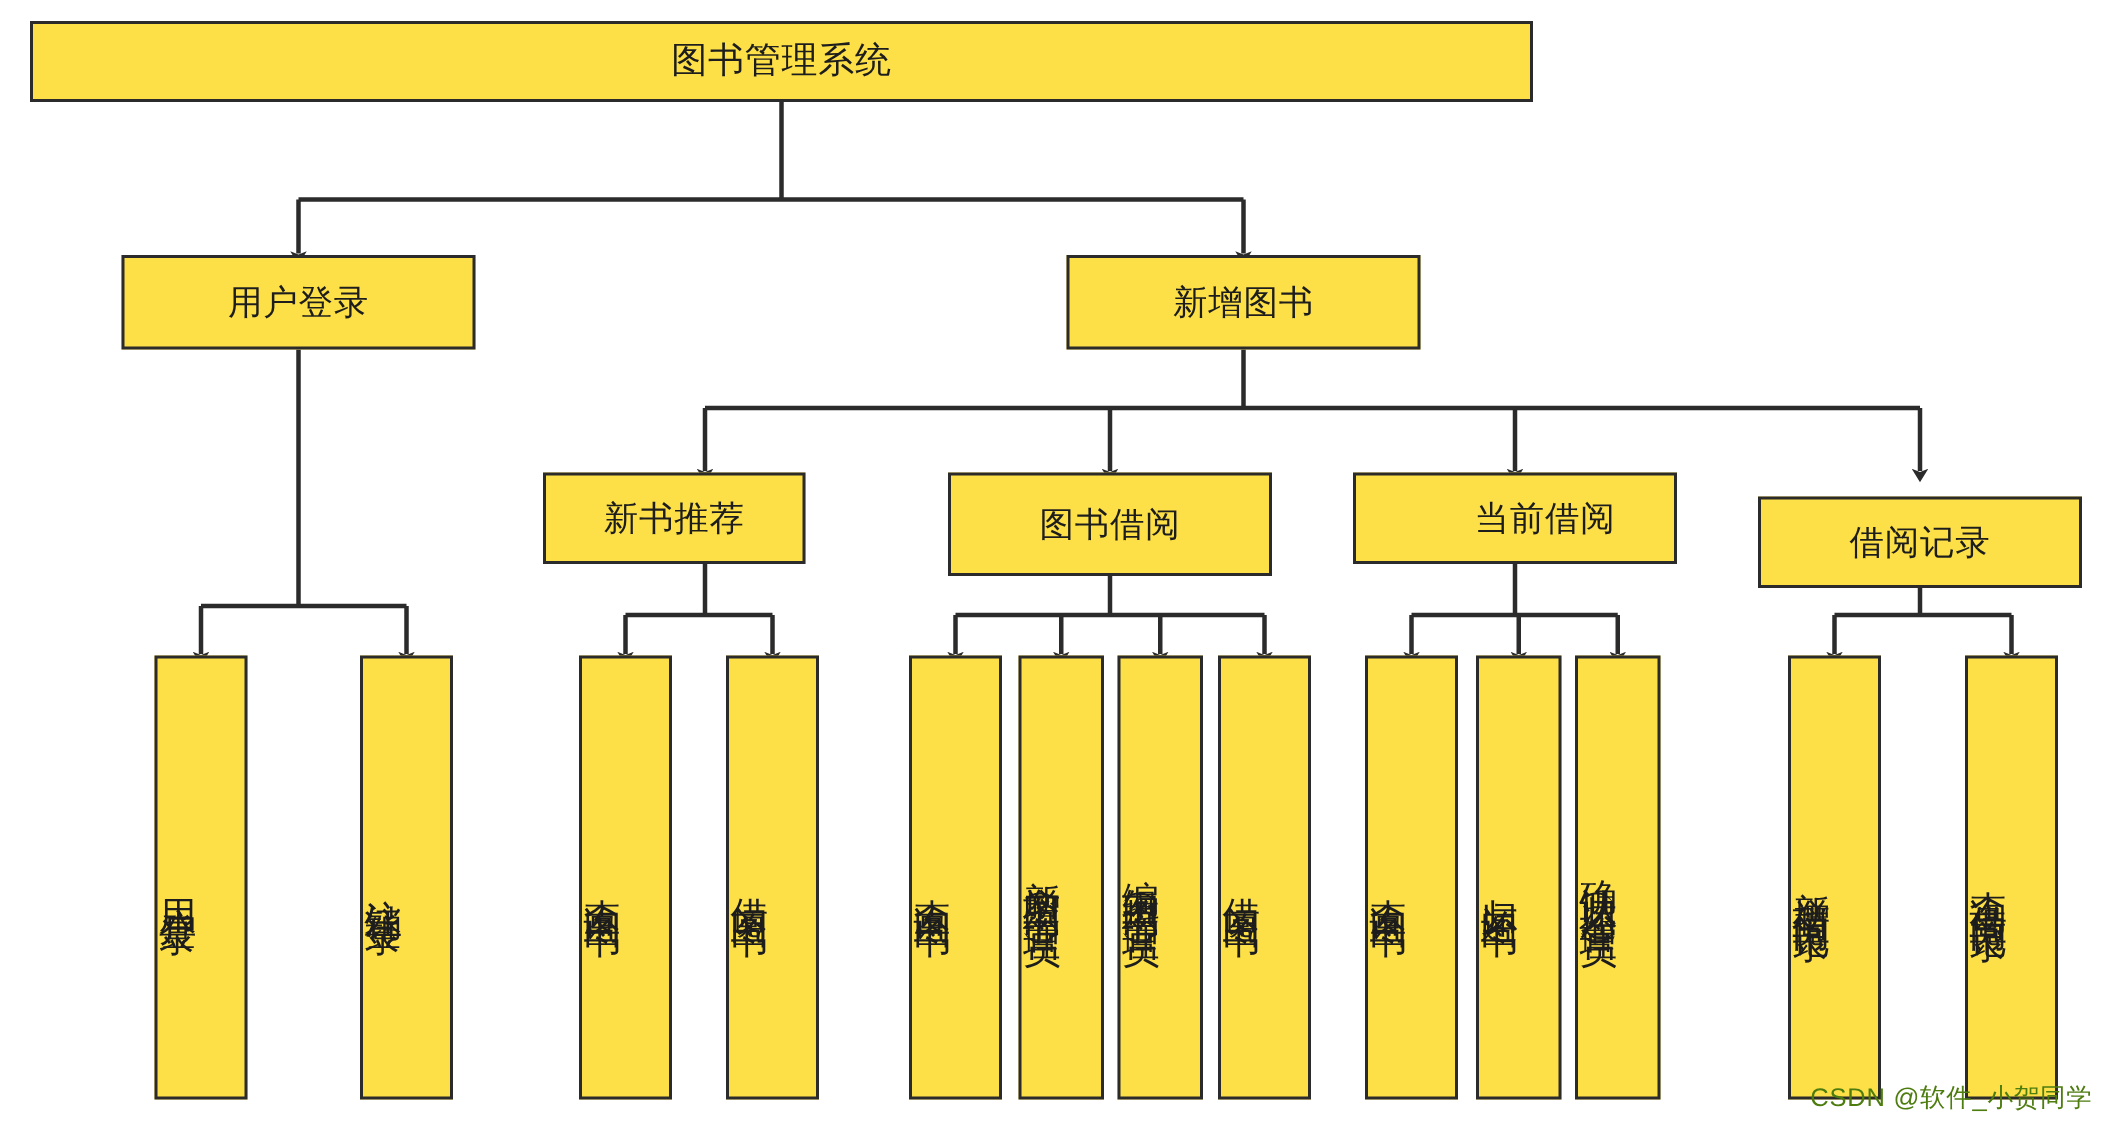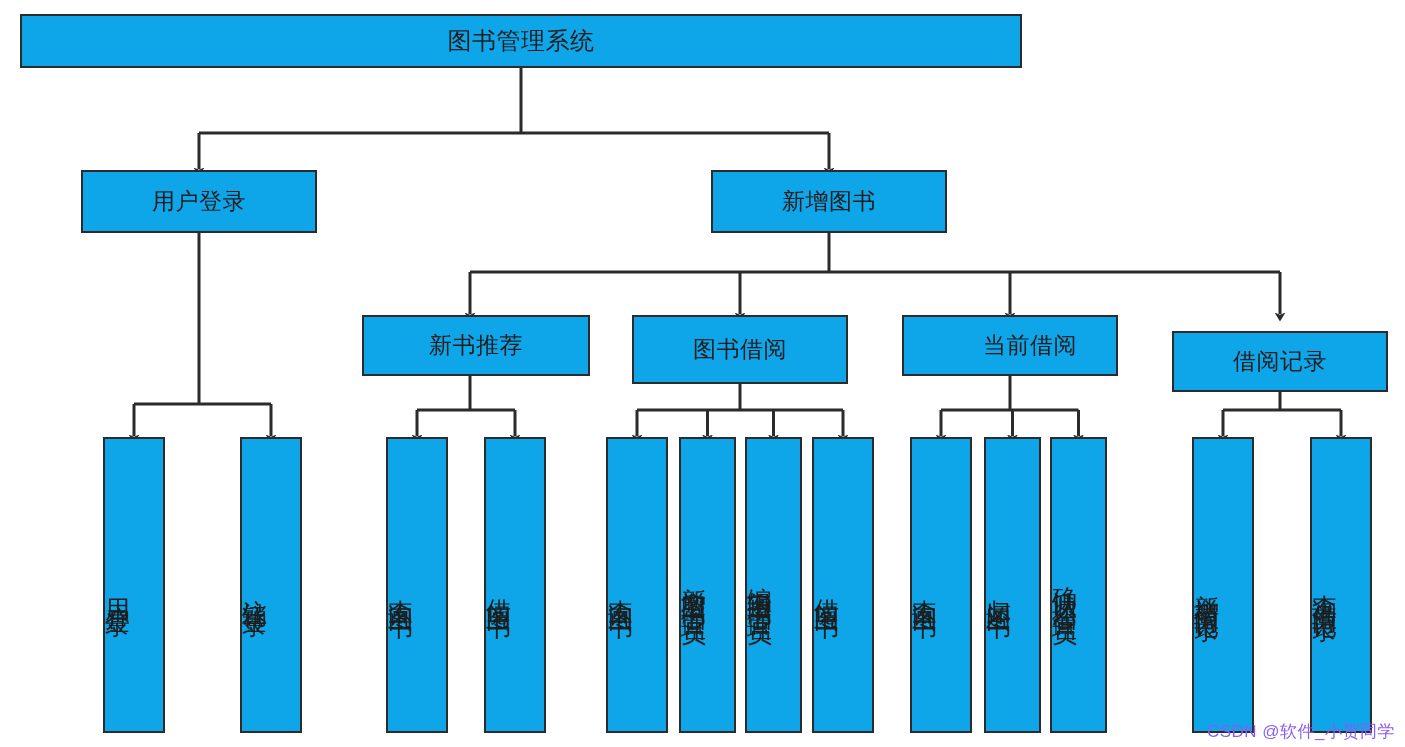--- a/index.html
+++ b/index.html
@@ -21,21 +21,21 @@
     position: absolute;
     left: 0;
     top: 0;
     width: 1405px;
     height: 747px;
   }
   .node-box {
     position: absolute;
     box-sizing: border-box;
     border: 2px solid #2b2b2b;
-    background: #0ea5e9;
+    background: #fde047;
     display: flex;
     align-items: center;
     justify-content: center;
     color: #1d1d1d;
   }
   .node-label {
     display: block;
     text-align: center;
     line-height: 1.06;
     white-space: pre-wrap;
@@ -58,21 +58,21 @@
     text-orientation: upright;
     font-size: 25px;
     letter-spacing: 5px;
     line-height: 1;
   }
   .watermark {
     position: absolute;
     right: 10px;
     bottom: 4px;
     font-size: 17px;
-    color: #8b5cf6;
+    color: #4d7c0f;
     white-space: nowrap;
     letter-spacing: 0.5px;
     pointer-events: none;
     text-align: center;
   }
 </style>
 </head>
 <body>
 
 <div id="diagram-root">
@@ -121,21 +121,21 @@
   <div id="nodes-layer">
       <div class="node-box horizontal level-root" style="left: 20px; top: 14px; width: 1002px; height: 54px;">
         <span class="node-label">图书管理系统</span>
       </div>
       <div class="node-box horizontal level-2" style="left: 81px; top: 170px; width: 236px; height: 63px;">
         <span class="node-label">用户登录</span>
       </div>
       <div class="node-box horizontal level-2" style="left: 711px; top: 170px; width: 236px; height: 63px;">
         <span class="node-label">新增图书</span>
       </div>
-      <div class="node-box horizontal level-3" style="left: 362px; top: 315px; width: 228px; height: 61px;">
+      <div class="node-box horizontal level-3" style="left: 362px; top: 315px; width: 175px; height: 61px;">
         <span class="node-label">新书推荐</span>
       </div>
       <div class="node-box horizontal level-3" style="left: 632px; top: 315px; width: 216px; height: 69px;">
         <span class="node-label">图书借阅</span>
       </div>
       <div class="node-box horizontal level-3" style="left: 902px; top: 315px; width: 216px; height: 61px; padding-left: 40px;">
         <span class="node-label">当前借阅</span>
       </div>
       <div class="node-box horizontal level-3" style="left: 1172px; top: 315px; width: 216px; height: 61px; margin-top: 16px;">
         <span class="node-label">借阅记录</span>

